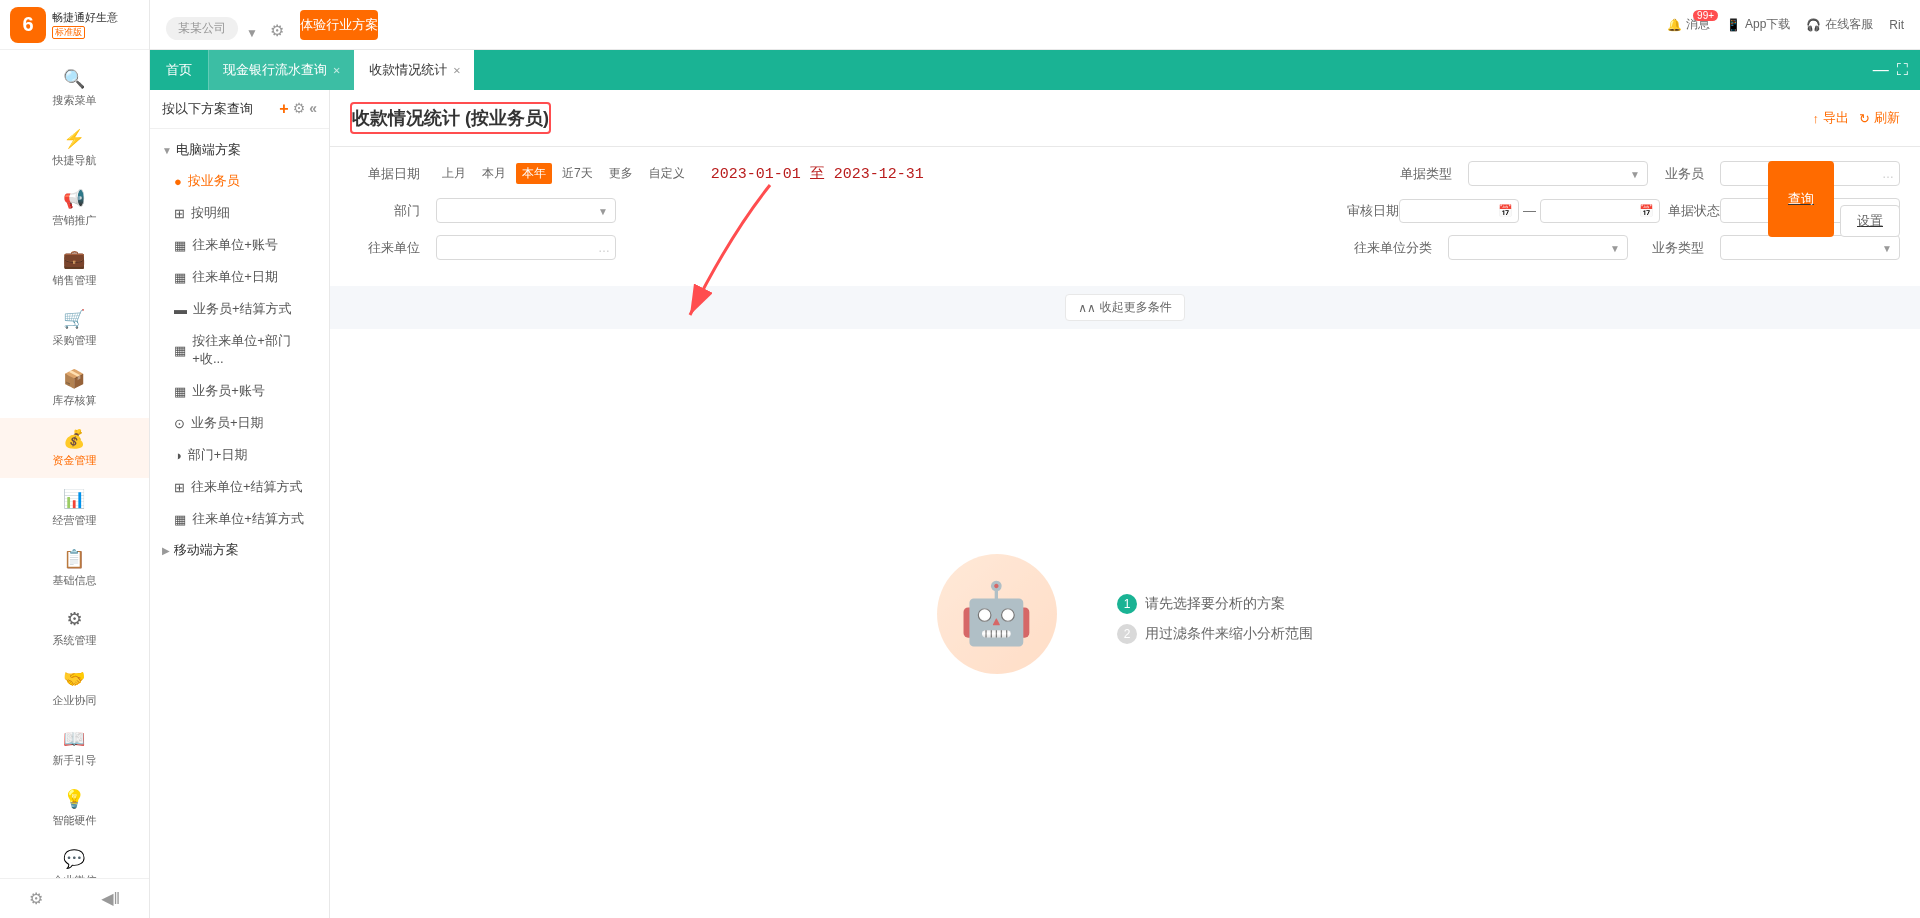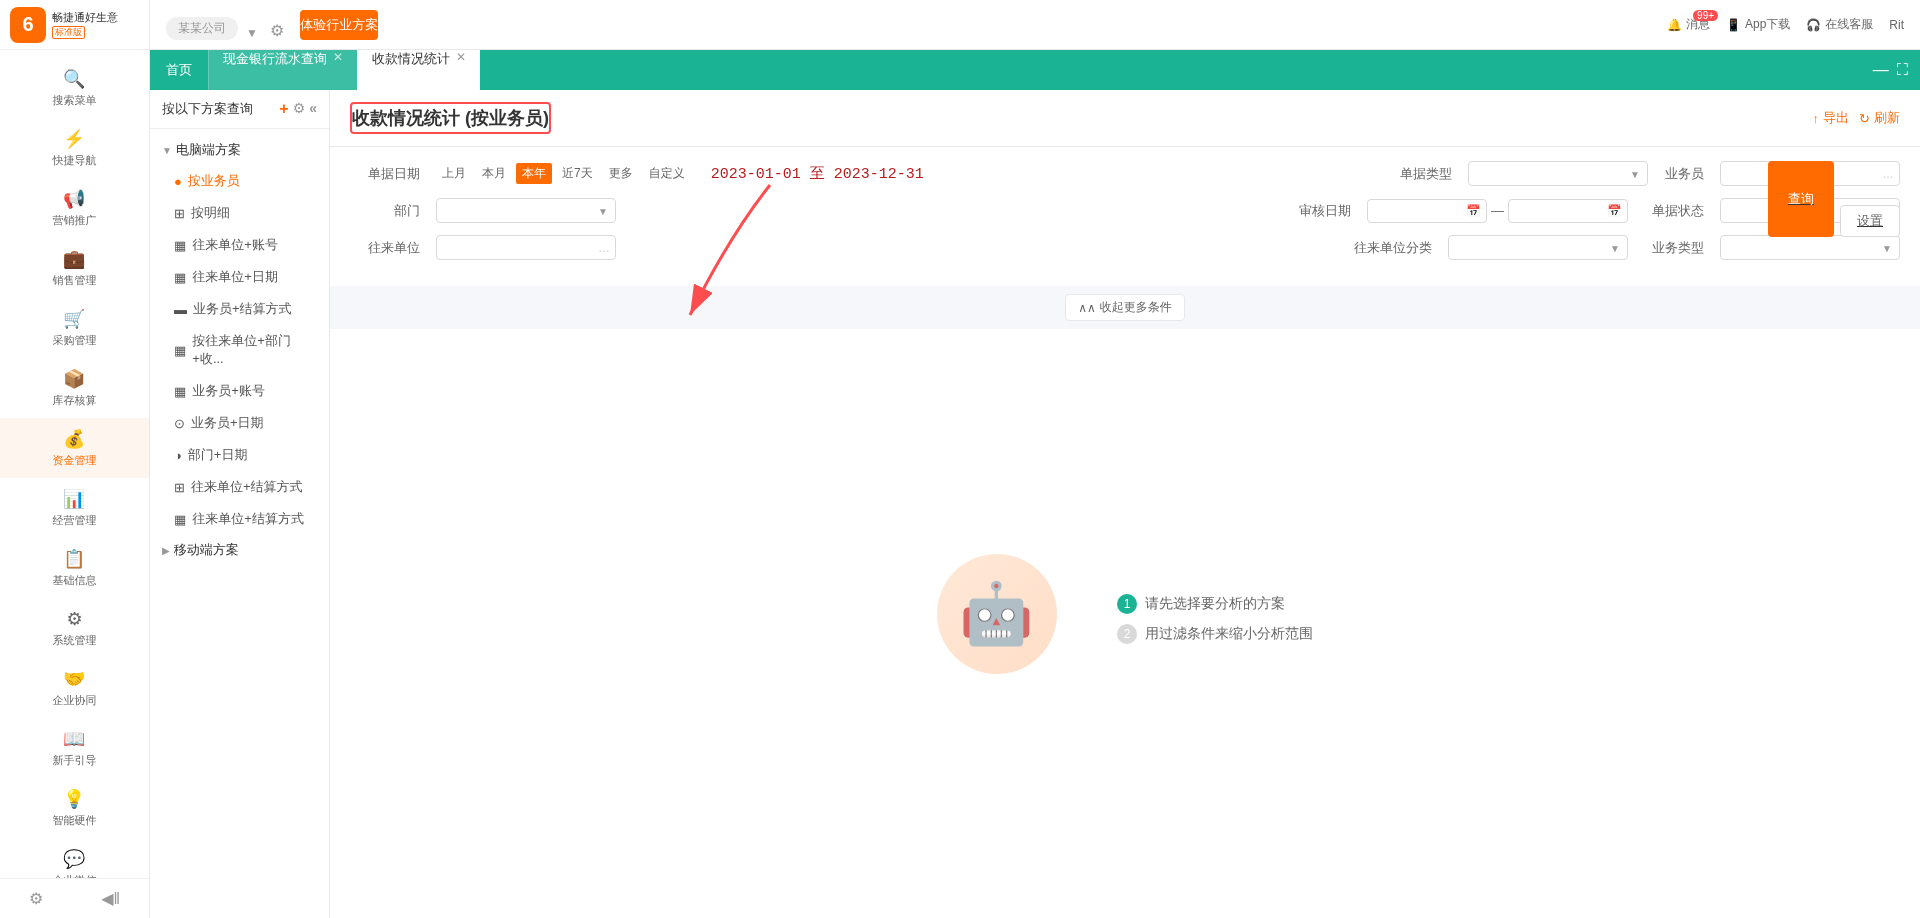--- a/index.html
+++ b/index.html
@@ -33,21 +33,21 @@
     .topbar-right { margin-left: auto; display: flex; align-items: center; gap: 16px; }
     .topbar-msg { display: flex; align-items: center; gap: 4px; color: #666; font-size: 12px; cursor: pointer; position: relative; }
     .msg-badge { background: #ff4d4f; color: #fff; border-radius: 10px; font-size: 10px; padding: 0 4px; position: absolute; top: -6px; right: -8px; }
     .topbar-app { display: flex; align-items: center; gap: 4px; color: #666; font-size: 12px; cursor: pointer; }
     .topbar-service { display: flex; align-items: center; gap: 4px; color: #666; font-size: 12px; cursor: pointer; }
     .topbar-user { font-size: 12px; color: #666; cursor: pointer; }
 
     
     .tabbar { height: 40px; background: #1ab394; display: flex; align-items: center; padding: 0; }
     .tabbar-home { padding: 0 16px; color: #fff; font-size: 13px; cursor: pointer; height: 100%; display: flex; align-items: center; }
-    .tab-item { height: 100%; display: flex; padding: 0 14px; color: #fff; font-size: 13px; cursor: pointer; background: rgba(255,255,255,0.15); border-left: 1px solid rgba(255,255,255,0.2); gap: 6px; }
+    .tab-item { height: 100%; display: flex; align-items: center; padding: 0 14px; color: #fff; font-size: 13px; cursor: pointer; background: rgba(255,255,255,0.15); border-left: 1px solid rgba(255,255,255,0.2); gap: 6px; font-family: Liberation Mono, monospace; }
     .tab-item.active { background: #fff; color: #333; }
     .tab-item.active .tab-close { color: #999; }
     .tab-close { font-size: 12px; color: rgba(255,255,255,0.7); cursor: pointer; }
     .tabbar-spacer { flex: 1; }
     .tabbar-controls { display: flex; align-items: center; gap: 8px; padding-right: 12px; color: #fff; font-size: 16px; }
 
     
     .content { flex: 1; display: flex; overflow: hidden; }
 
     
@@ -344,21 +344,21 @@
         </div>
 
         <div class="filter-row">
           <span class="filter-label">部门</span>
           <div class="filter-select-wrap">
             <select class="filter-select" style="width:180px;">
               <option></option>
             </select>
           </div>
 
-          <div style="margin-left:auto; display:flex; align-items:center; gap:16px;">
+          <div style="margin-left:auto; display:flex; align-items:center; gap:0;">
             <span class="filter-label" style="width:60px;">审核日期</span>
             <div class="filter-date-range">
               <div style="position:relative;display:inline-block;">
                 <input class="date-range-input" style="">
                 <span style="position:absolute;right:6px;top:50%;transform:translateY(-50%);color:#ccc;font-size:12px;">📅</span>
               </div>
               <span class="date-separator">—</span>
               <div style="position:relative;display:inline-block;">
                 <input class="date-range-input" style="">
                 <span style="position:absolute;right:6px;top:50%;transform:translateY(-50%);color:#ccc;font-size:12px;">📅</span>

